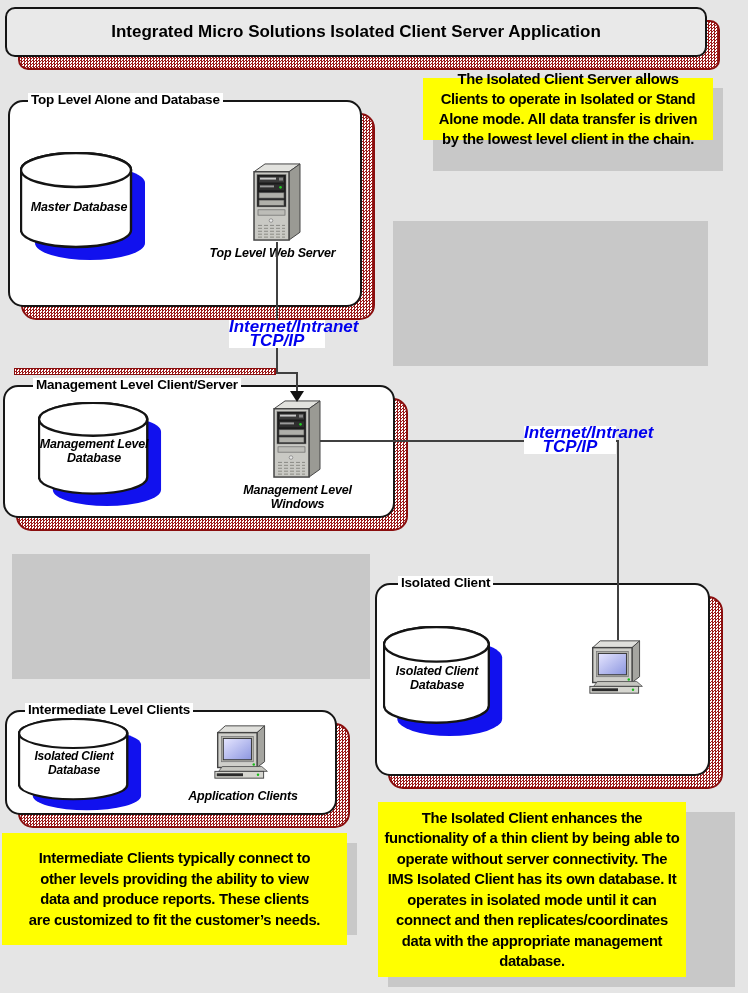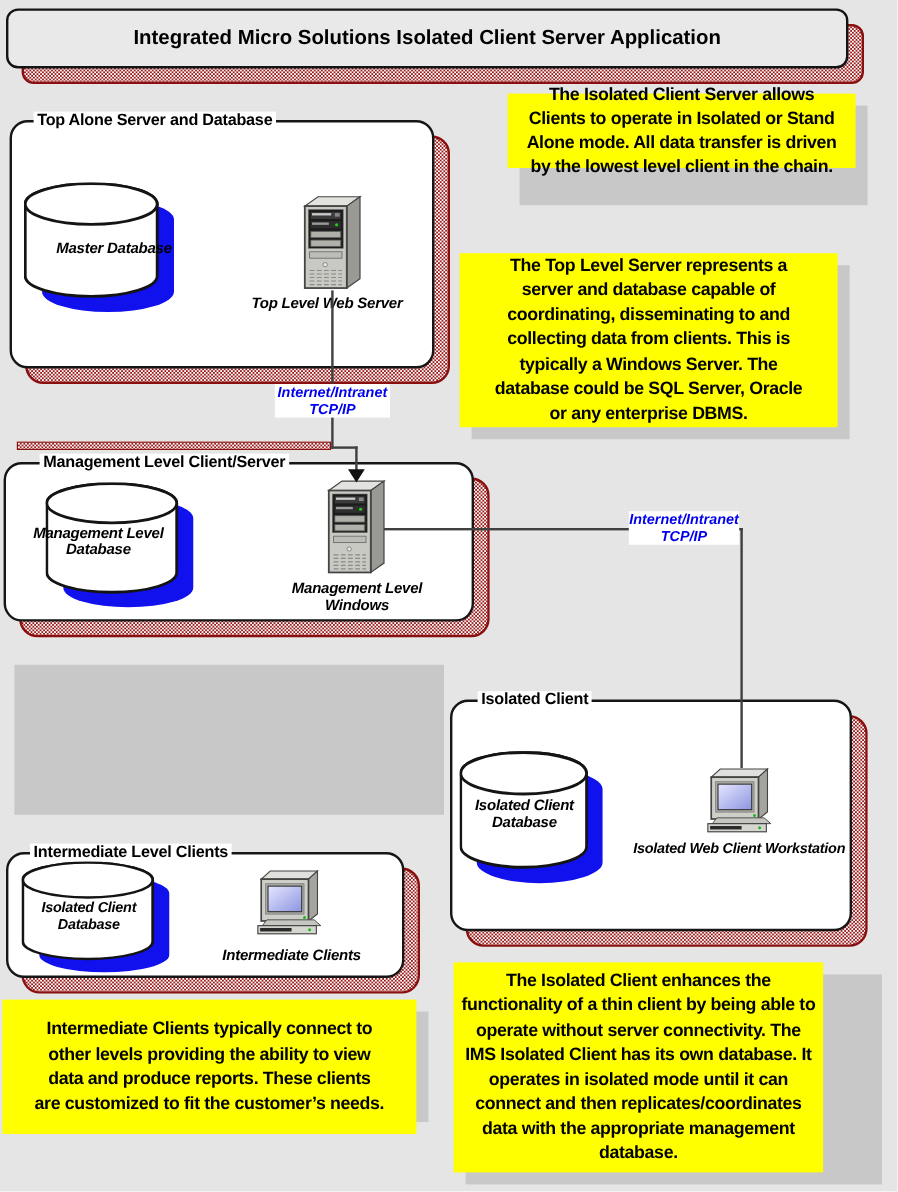--- a/index.html
+++ b/index.html
@@ -18,71 +18,71 @@
   .title-shadow{border-radius:10px;}
   .title-box{background:#e9e9e9;border:2px solid #141414;border-radius:10px;box-sizing:border-box;
              display:flex;align-items:center;justify-content:center;
              font-weight:bold;font-size:17px;color:#000;}
   .callout{background:#ffff00;color:#000;font-weight:bold;font-size:14.8px;line-height:20.5px;
            letter-spacing:-0.3px;text-align:center;white-space:pre-line;
            display:flex;align-items:center;justify-content:center;box-sizing:border-box;padding:1px 2px;}
   .callout-shadow{background:#c8c8c8;}
   .dev-label{font-style:italic;font-weight:bold;font-size:12.5px;line-height:14px;color:#000;
              text-align:center;white-space:pre-line;letter-spacing:-0.2px;}
-  .link-label{font-style:italic;font-weight:bold;font-size:12px;line-height:14px;color:#0000ee;
+  .link-label{font-style:italic;font-weight:bold;font-size:17px;line-height:14px;color:#0000ee;
               text-align:center;white-space:pre-line;background:#fff;}
   .line{background:#404040;}
   .arrow-down{width:0;height:0;border-left:7px solid transparent;border-right:7px solid transparent;
               border-top:11px solid #111;}
 </style>
 </head>
 <body>
 
 <div id="stage">
 
   <div class="abs hatch" style="left:14px;top:368px;width:262px;height:7px;border-width:1px;"></div>
 
   <div class="abs hatch title-shadow" style="left:18px;top:20px;width:702px;height:50px;"></div>
   <div class="abs title-box" style="left:5px;top:7px;width:702px;height:50px;">
     <span>Integrated Micro Solutions Isolated Client Server Application</span>
   </div>
 
   <div class="abs hatch rounded" style="left:21px;top:113px;width:354px;height:207px;"></div>
   <div class="abs group-box" style="left:8px;top:100px;width:354px;height:207px;"></div>
-  <div class="group-label" style="left:28px;top:93px;">Top Alone Server and Database</div>
+  <div class="group-label" style="left:28px;top:93px;">Top Level Alone and Database</div>
 
   <div class="abs hatch rounded" style="left:16px;top:398px;width:392px;height:133px;"></div>
   <div class="abs group-box" style="left:3px;top:385px;width:392px;height:133px;"></div>
   <div class="group-label" style="left:33px;top:378px;">Management Level Client/Server</div>
 
   <div class="abs hatch rounded" style="left:388px;top:596px;width:335px;height:193px;"></div>
   <div class="abs group-box" style="left:375px;top:583px;width:335px;height:193px;"></div>
   <div class="group-label" style="left:398px;top:576px;">Isolated Client</div>
 
   <div class="abs hatch rounded" style="left:18px;top:723px;width:332px;height:105px;"></div>
   <div class="abs group-box" style="left:5px;top:710px;width:332px;height:105px;"></div>
   <div class="group-label" style="left:25px;top:703px;">Intermediate Level Clients</div>
 
   <div class="abs" style="left:20px;top:152px;width:128px;height:110px;">
     <svg width="128" height="110" viewBox="0 0 128 110" preserveAspectRatio="none">
       <path d="M15,31 A55,17 0 0 1 125,31 L125,91 A55,17 0 0 1 15,91 Z" fill="#1111ee"></path>
       <path d="M1,18 A55,17 0 0 1 111,18 L111,78 A55,17 0 0 1 1,78 Z" fill="#fff" stroke="#141414" stroke-width="2.4"></path>
       <ellipse cx="56" cy="18" rx="55" ry="17" fill="#fff" stroke="#141414" stroke-width="2.4"></ellipse>
     </svg>
   </div>
-  <div class="abs dev-label" style="left:20px;top:200px;width:118px;padding-left:16px;">Master Database</div>
+  <div class="abs dev-label" style="left:20px;top:200px;width:118px;">Master Database</div>
 
   <div class="abs" style="left:38px;top:402px;width:126px;height:106px;">
     <svg width="126" height="106" viewBox="0 0 128 110" preserveAspectRatio="none">
       <path d="M15,31 A55,17 0 0 1 125,31 L125,91 A55,17 0 0 1 15,91 Z" fill="#1111ee"></path>
       <path d="M1,18 A55,17 0 0 1 111,18 L111,78 A55,17 0 0 1 1,78 Z" fill="#fff" stroke="#141414" stroke-width="2.4"></path>
       <ellipse cx="56" cy="18" rx="55" ry="17" fill="#fff" stroke="#141414" stroke-width="2.4"></ellipse>
     </svg>
   </div>
-  <div class="abs dev-label" style="left:26px;top:437px;width:112px;">Management Level
+  <div class="abs dev-label" style="left:38px;top:437px;width:112px;">Management Level
 Database</div>
 
   <div class="abs" style="left:383px;top:626px;width:122px;height:112px;">
     <svg width="122" height="112" viewBox="0 0 128 110" preserveAspectRatio="none">
       <path d="M15,31 A55,17 0 0 1 125,31 L125,91 A55,17 0 0 1 15,91 Z" fill="#1111ee"></path>
       <path d="M1,18 A55,17 0 0 1 111,18 L111,78 A55,17 0 0 1 1,78 Z" fill="#fff" stroke="#141414" stroke-width="2.4"></path>
       <ellipse cx="56" cy="18" rx="55" ry="17" fill="#fff" stroke="#141414" stroke-width="2.4"></ellipse>
     </svg>
   </div>
   <div class="abs dev-label" style="left:383px;top:664px;width:108px;">Isolated Client
@@ -165,21 +165,20 @@
       <rect x="5" y="12" width="42" height="36" fill="#cfcfca" stroke="#444" stroke-width="1.5"></rect>
       <rect x="9" y="16" width="34" height="26" fill="#b6b6b0" stroke="#777" stroke-width="0.8"></rect>
       <rect x="11" y="18" width="30" height="22" fill="url(#scr1)" stroke="#333" stroke-width="1"></rect>
       <circle cx="43.5" cy="45" r="1.3" fill="#19bb19"></circle>
       <polygon points="6,52 58,52 52,47 10,47" fill="#c6c6c0" stroke="#444" stroke-width="0.8"></polygon>
       <rect x="2" y="52" width="52" height="7" fill="#d6d6d0" stroke="#444" stroke-width="1"></rect>
       <rect x="4" y="54" width="28" height="3" fill="#2a2a2a"></rect>
       <circle cx="48" cy="55.5" r="1.3" fill="#19bb19"></circle>
     </svg>
   </div>
-  <div class="abs dev-label" style="left:501px;top:700px;width:230px;font-size:12px;">Isolated Web Client Workstation</div>
 
   <div class="abs" style="left:213px;top:721px;width:60px;height:62px;">
     <svg width="60" height="62" viewBox="0 0 64 64" preserveAspectRatio="none">
       <defs>
         <linearGradient id="scr2" x1="0" y1="0" x2="1" y2="1">
           <stop offset="0" stop-color="#e6e6ff"></stop>
             <stop offset="1" stop-color="#8c96e0"></stop>
         </linearGradient>
       </defs>
       <polygon points="5,12 47,12 55,5 13,5" fill="#e0e0dc" stroke="#444" stroke-width="1"></polygon>
@@ -187,21 +186,21 @@
       <rect x="5" y="12" width="42" height="36" fill="#cfcfca" stroke="#444" stroke-width="1.5"></rect>
       <rect x="9" y="16" width="34" height="26" fill="#b6b6b0" stroke="#777" stroke-width="0.8"></rect>
       <rect x="11" y="18" width="30" height="22" fill="url(#scr2)" stroke="#333" stroke-width="1"></rect>
       <circle cx="43.5" cy="45" r="1.3" fill="#19bb19"></circle>
       <polygon points="6,52 58,52 52,47 10,47" fill="#c6c6c0" stroke="#444" stroke-width="0.8"></polygon>
       <rect x="2" y="52" width="52" height="7" fill="#d6d6d0" stroke="#444" stroke-width="1"></rect>
       <rect x="4" y="54" width="28" height="3" fill="#2a2a2a"></rect>
       <circle cx="48" cy="55.5" r="1.3" fill="#19bb19"></circle>
     </svg>
   </div>
-  <div class="abs dev-label" style="left:178px;top:789px;width:130px;">Intermediate Clients</div>
+  <div class="abs dev-label" style="left:178px;top:789px;width:130px;">Application Clients</div>
 
   <div class="abs line" style="left:276px;top:242px;width:2px;height:132px;"></div>
   <div class="abs line" style="left:276px;top:372px;width:22px;height:2px;"></div>
   <div class="abs line" style="left:296px;top:372px;width:2px;height:21px;"></div>
   <div class="abs arrow-down" style="left:290px;top:391px;"></div>
 
   <div class="abs line" style="left:320px;top:440px;width:299px;height:2px;"></div>
   <div class="abs line" style="left:617px;top:440px;width:2px;height:200px;"></div>
 
   <div class="abs link-label" style="left:229px;top:320px;width:96px;">Internet/Intranet
@@ -209,27 +208,20 @@
   <div class="abs link-label" style="left:524px;top:426px;width:92px;">Internet/Intranet
 TCP/IP</div>
 
   <div class="abs callout-shadow" style="left:433px;top:88px;width:290px;height:83px;"></div>
   <div class="abs callout" style="left:423px;top:78px;width:290px;height:62px;line-height:20px;">The Isolated Client Server allows
 Clients to operate in Isolated or Stand
 Alone mode.  All data transfer is driven
 by the lowest level client in the chain.</div>
 
   <div class="abs callout-shadow" style="left:393px;top:221px;width:315px;height:145px;"></div>
-  <div class="abs callout" style="left:383px;top:211px;width:315px;height:145px;">The Top Level Server represents a
-server and database capable of
-coordinating, disseminating to and
-collecting data from clients.  This is
-typically a Windows Server.  The
-database could be SQL Server, Oracle
-or any enterprise DBMS.</div>
 
   <div class="abs callout-shadow" style="left:12px;top:554px;width:358px;height:125px;"></div>
 
   <div class="abs callout-shadow" style="left:12px;top:843px;width:345px;height:92px;"></div>
   <div class="abs callout" style="left:2px;top:833px;width:345px;height:112px;">Intermediate Clients typically connect to
 other levels providing the ability to view
 data  and produce reports.  These clients
 are customized to fit the customer’s needs.</div>
 
   <div class="abs callout-shadow" style="left:388px;top:812px;width:347px;height:175px;"></div>

